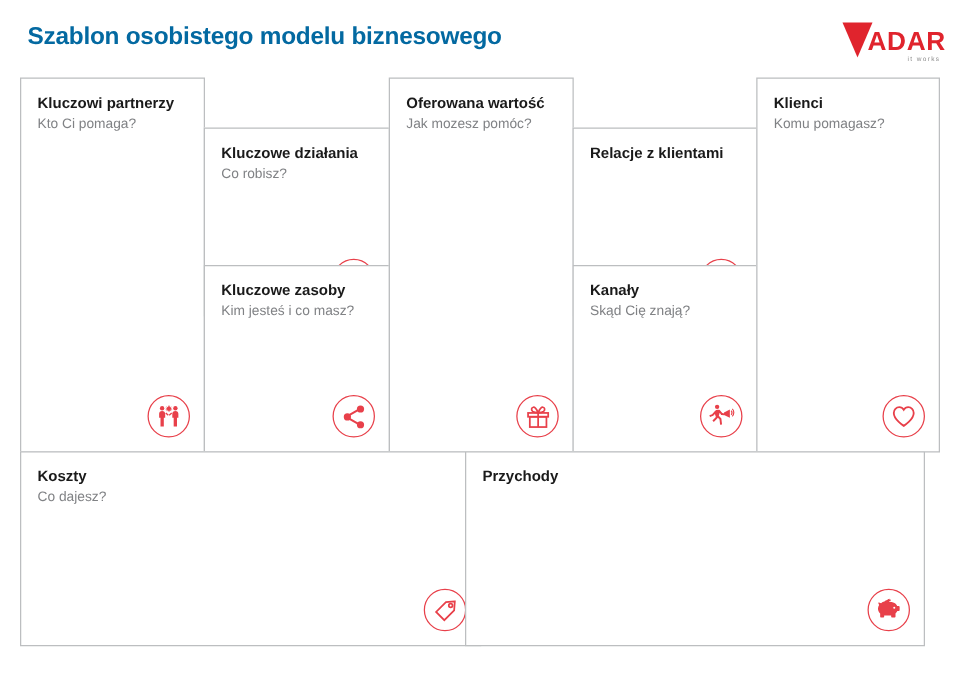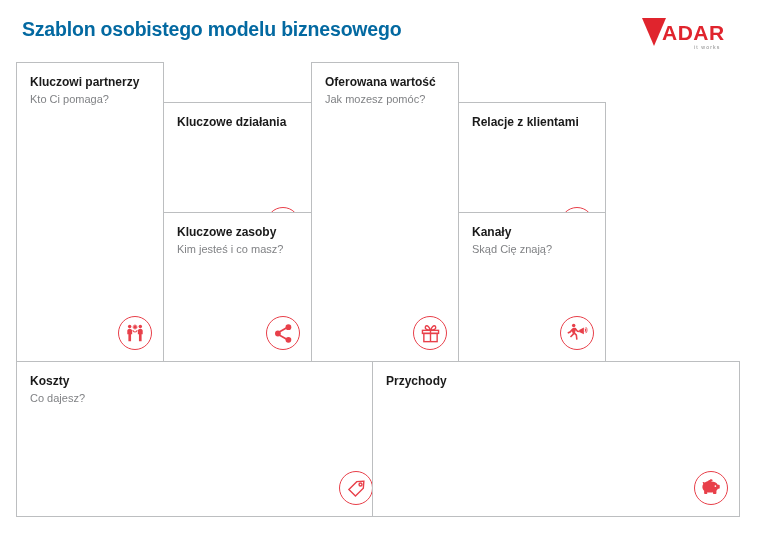--- a/index.html
+++ b/index.html
@@ -34,21 +34,21 @@
     left: 22px;
     top: 18px;
     font-size: 19.5px;
     font-weight: bold;
     letter-spacing: -0.2px;
     color: #0369a1;
     white-space: nowrap;
   }
   .logo {
     position: absolute;
-    right: 32px;
+    right: 0;
     top: 12px;
     width: 96px;
     height: 40px;
   }
   .logo svg { display: block; }
 
   
   .canvas {
     position: absolute;
     left: 16px;
@@ -149,20 +149,21 @@
           <path d="M6.2 7.4c-1.7 0-2.6 1-2.6 2.5v3.4h1.2V21h2.9v-7.7h1.2V9.9c0-1.5-1-2.5-2.7-2.5z"></path>
           <path d="M17.8 7.4c-1.7 0-2.7 1-2.7 2.5v3.4h1.2V21h2.9v-7.7h1.2V9.9c0-1.5-.9-2.5-2.6-2.5z"></path>
           <path d="M9 9.6l2.2 2 .8-.9-2.2-2zM15 9.6l-2.2 2-.8-.9 2.2-2z"></path>
           <path d="M11.4 2.2l.8 1.7.9-1.7-.1 2 1.5-1-1 1.6 1.9-.3-1.6 1 1.6.9-1.9-.2 1 1.5-1.6-1 .1 1.9-.9-1.6-.8 1.6v-1.9l-1.6 1 1-1.5-1.9.2 1.6-.9-1.6-1 1.9.3-1-1.6 1.6 1z"></path>
         </svg>
       </div>
     </div>
 
     <div class="cell c2 r-top">
       <div class="cell-title">Kluczowe działania</div>
+      <div class="cell-sub">Co robisz?</div>
       <div class="icon-badge badge-br">
         <svg width="22" height="22" viewBox="0 0 24 24" fill="#e8404a">
           <rect x="2.2" y="3.4" width="1.5" height="3.4" rx="0.4"></rect>
           <rect x="4.2" y="2.4" width="1.5" height="5.4" rx="0.4"></rect>
           <rect x="18.3" y="3.4" width="1.5" height="3.4" rx="0.4"></rect>
           <rect x="16.3" y="2.4" width="1.5" height="5.4" rx="0.4"></rect>
           <rect x="5.7" y="4.5" width="10.6" height="1.2"></rect>
           <circle cx="12" cy="7.6" r="1.9"></circle>
           <path d="M12 9.9c-1.9 0-3.1.7-3.7 1.3L6.1 4.9 4.9 5.4l2.6 7.3c.2.5.6.8 1.1.8h1.1v8h1.7v-5h1.2v5h1.7v-8h1.1c.5 0 .9-.3 1.1-.8l2.6-7.3-1.2-.5-2.2 6.3c-.6-.6-1.8-1.3-3.7-1.3z"></path>
         </svg>
@@ -215,20 +216,29 @@
         <svg width="22" height="22" viewBox="0 0 24 24" fill="#e8404a">
           <circle cx="8.4" cy="3.8" r="1.9"></circle>
           <path d="M10.3 6.6c-1.4-.5-2.9-.2-3.8.8L4 10.2l-2.4 1 .6 1.5 2.8-1.1 1.5-1.6.8 2.6-3 3.2 1.2 1.2 3.6-3.7 1.4 1.5.5 4.6 1.7-.2-.6-5.2-2.2-2.5.7-2.6 1.4 1.9 2.6.3.2-1.6-1.9-.3-2.6-3.1z"></path>
           <path d="M14.4 8.7l5.1-2.6v7.2l-5.1-2.5z"></path>
           <path d="M20.6 7.2c1 .7 1 2.6 0 3.4" stroke="#e8404a" stroke-width="1.1" fill="none"></path>
           <path d="M21.6 5.6c1.8 1.4 1.8 5 0 6.5" stroke="#e8404a" stroke-width="1" fill="none"></path>
         </svg>
       </div>
     </div>
 
+    <div class="cell c5 r-full">
+      <div class="cell-title">Klienci</div>
+      <div class="cell-sub">Komu pomagasz?</div>
+      <div class="icon-badge badge-br">
+        <svg width="22" height="22" viewBox="0 0 24 24" fill="none" stroke="#e8404a" stroke-width="1.6">
+          <path d="M12 20.4S3.3 14.9 3.3 9.1c0-2.9 2.2-5 4.8-5 1.8 0 3.1 1 3.9 2.3.8-1.3 2.1-2.3 3.9-2.3 2.6 0 4.8 2.1 4.8 5 0 5.8-8.7 11.3-8.7 11.3z"></path>
+        </svg>
+      </div>
+    </div>
   </div>
 
   <div class="bottom">
 
     <div class="cell b1">
       <div class="cell-title">Koszty</div>
       <div class="cell-sub">Co dajesz?</div>
       <div class="icon-badge badge-br">
         <svg width="21" height="21" viewBox="0 0 24 24" fill="none" stroke="#e8404a" stroke-width="1.6">
           <path d="M20.4 3.6l-8.1.6-9 9 7.5 7.5 9-9z"></path>

